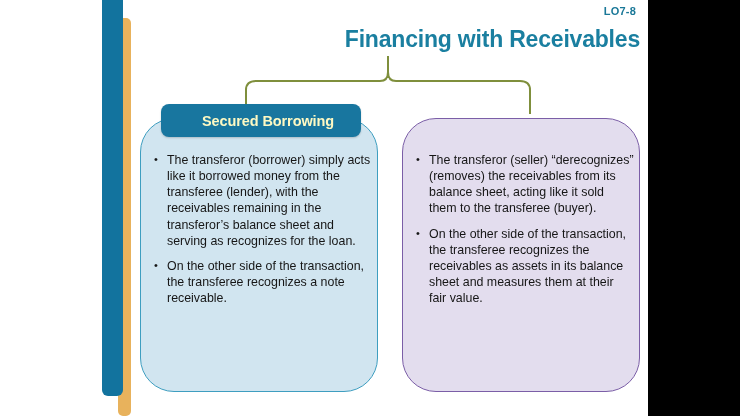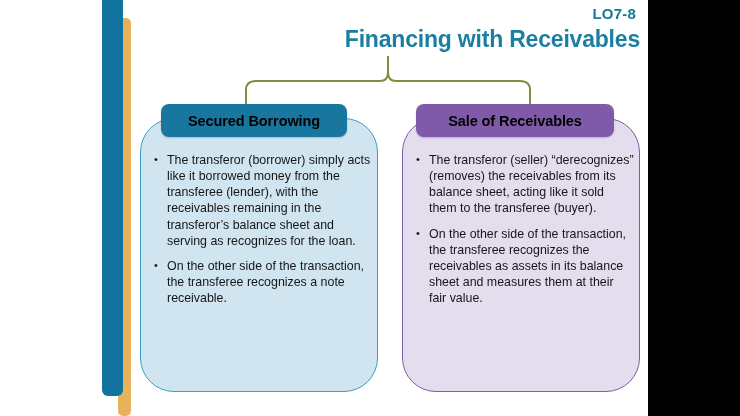--- a/index.html
+++ b/index.html
@@ -51,21 +51,21 @@
     height: 396px;
     background: #12739e;
     border-radius: 0 0 6px 6px;
   }
 
   
   .lo-tag {
     position: absolute;
     right: 12px;
     top: 5px;
-    font-size: 15px;
+    font-size: 11px;
     font-weight: 700;
     color: #1a7898;
     letter-spacing: 0.2px;
   }
 
   .slide-title {
     position: absolute;
     left: 140px;
     top: 26px;
     width: 500px;
@@ -115,26 +115,27 @@
   .panel.right { background: #e3ddee; border-color: #7b5ea7; }
 
   .chip {
     position: absolute;
     top: 0px;
     height: 33px;
     border-radius: 8px;
     display: flex;
     align-items: center;
     justify-content: center;
-    color: #000000;
+    color: #fef9c3;
     font-size: 14.5px;
     font-weight: 700;
     letter-spacing: -0.1px;
     z-index: 3;
     box-shadow: 0 1px 2px rgba(0,0,0,0.18);
+    padding-left: 14px;
   }
   .chip.left  { left: 21px; width: 186px; background: #18769f; }
   .chip.right { left: 14px; width: 198px; background: #7e5aa8; }
 
   .bullets {
     position: absolute;
     left: 14px;
     top: 48px;
     width: 218px;
     z-index: 2;
@@ -209,21 +210,20 @@
           </div>
           <div class="bullet">
             <span class="dot">•</span>
             <span class="txt">On the other side of the transaction, the transferee recognizes a note receivable.</span>
           </div>
         </div>
       </div>
 
       <div class="col">
         <div class="panel right"></div>
-        <div class="chip right">Sale of Receivables</div>
         <div class="bullets">
           <div class="bullet">
             <span class="dot">•</span>
             <span class="txt">The transferor (seller) “derecognizes” (removes) the receivables from its balance sheet, acting like it sold them to the transferee (buyer).</span>
           </div>
           <div class="bullet">
             <span class="dot">•</span>
             <span class="txt">On the other side of the transaction, the transferee recognizes the receivables as assets in its balance sheet and measures them at their fair value.</span>
           </div>
         </div>

